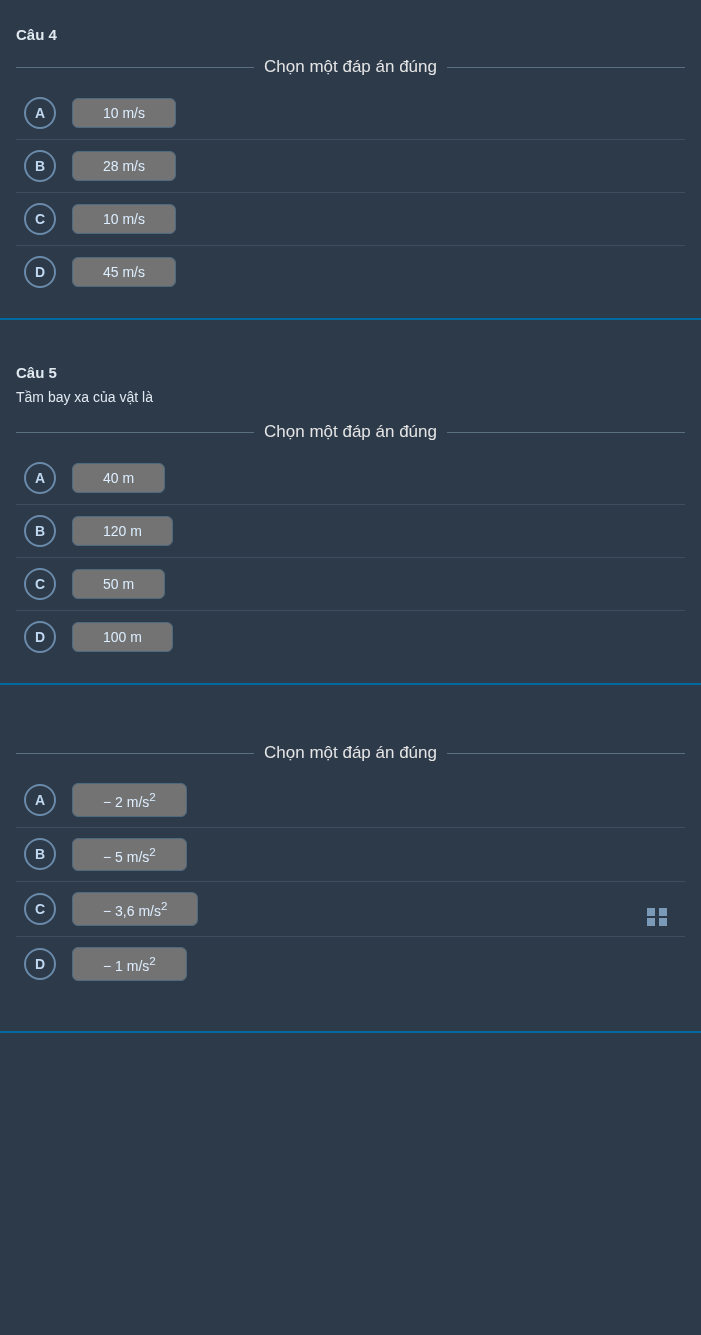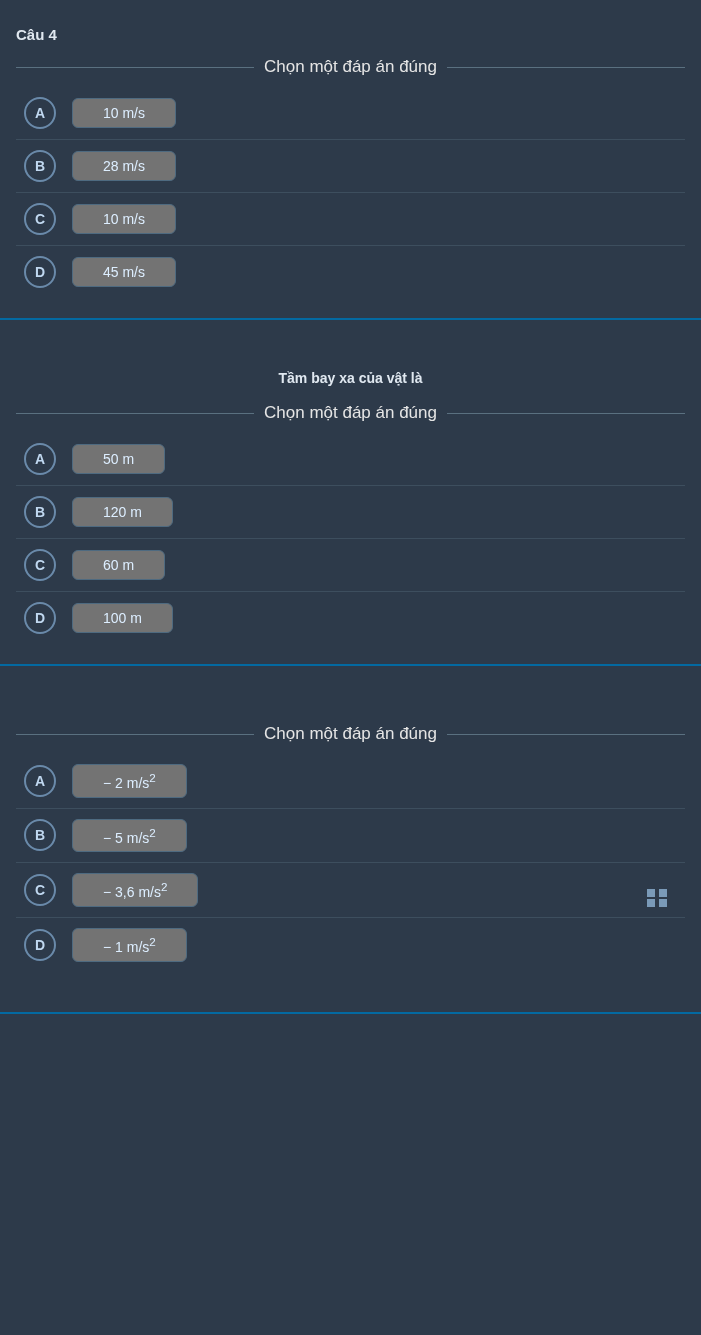--- a/index.html
+++ b/index.html
@@ -138,40 +138,41 @@
     <div class="option-row">
       <div class="option-letter">D</div>
       <div class="option-value-box">45 m/s</div>
     </div>
   </div>
 </div>
 
 <div class="spacer-block"></div>
 
 <div class="question-block">
-  <div class="question-body" style="font-weight:bold; color:#e0e8f0; margin-top:4px;text-align:center;">
+  <div class="question-title">Câu 5</div>
+  <div class="question-body" style="font-weight:normal; color:#e0e8f0; margin-top:4px;">
     Tầm bay xa của vật là
   </div>
   <div class="divider-row">
     <div class="divider-line"></div>
     <span class="divider-label">Chọn một đáp án đúng</span>
     <div class="divider-line"></div>
   </div>
   <div class="options-list">
     <div class="option-row">
       <div class="option-letter">A</div>
-      <div class="option-value-box">50 m</div>
+      <div class="option-value-box">40 m</div>
     </div>
     <div class="option-row">
       <div class="option-letter">B</div>
       <div class="option-value-box">120 m</div>
     </div>
     <div class="option-row">
       <div class="option-letter">C</div>
-      <div class="option-value-box">60 m</div>
+      <div class="option-value-box">50 m</div>
     </div>
     <div class="option-row">
       <div class="option-letter">D</div>
       <div class="option-value-box">100 m</div>
     </div>
   </div>
 </div>
 
 <div class="spacer-block"></div>
 

